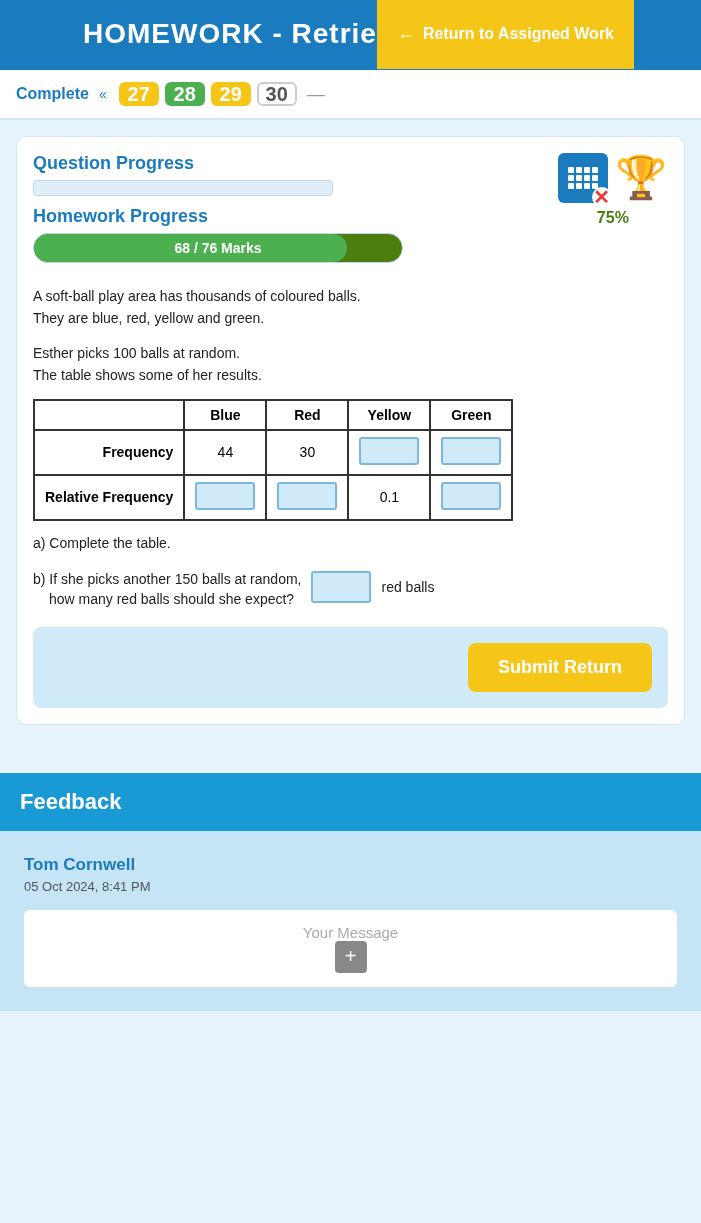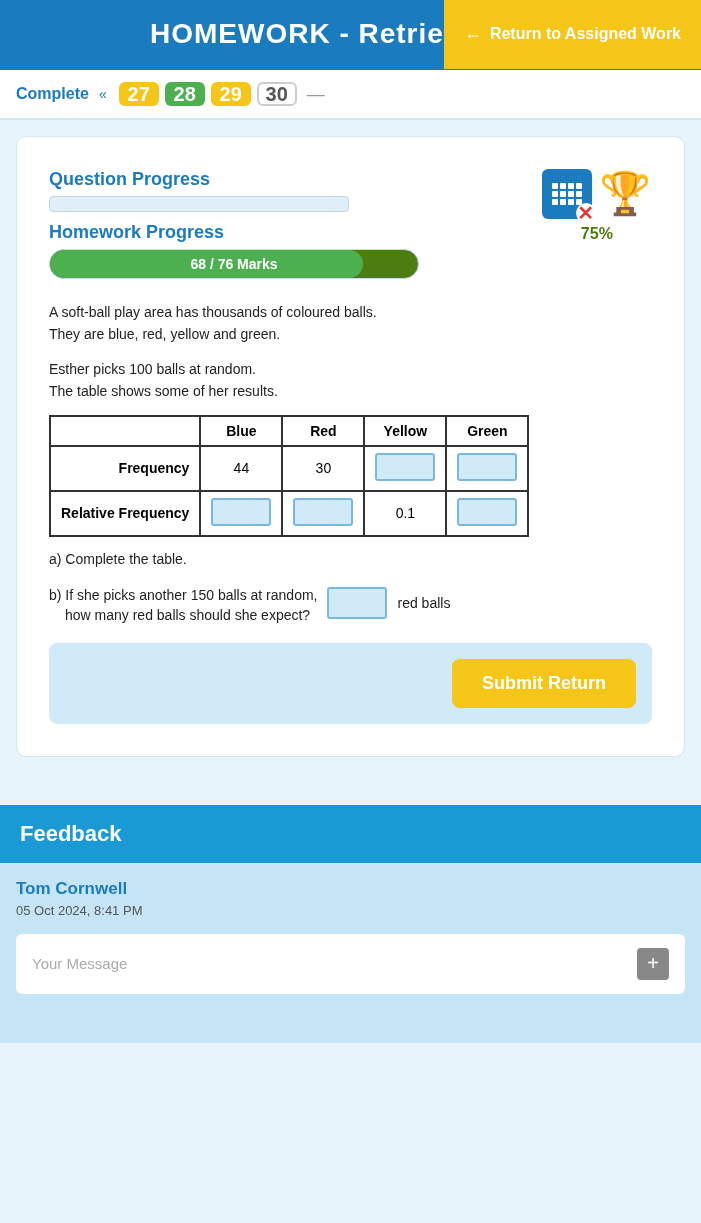--- a/index.html
+++ b/index.html
@@ -8,21 +8,21 @@
       background: #e8f4fb;
       width: 701px;
       min-height: 1223px;
     }
 
     
     .header {
       background: #1a7bbf;
       display: flex;
       align-items: center;
-      justify-content: flex-end;
+      justify-content: center;
       padding: 0 0 3px 16px;
       height: 70px;
     }
     .header-title {
       color: white;
       font-size: 28px;
       font-weight: bold;
       letter-spacing: 1px;
     }
     .return-btn {
@@ -91,21 +91,21 @@
     
     .main-content {
       background: #e8f4fb;
       padding: 16px;
     }
 
     
     .question-card {
       background: white;
       border-radius: 10px;
-      padding: 32px;
+      padding: 16px;
       margin-bottom: 16px;
       border: 1px solid #d0e8f5;
     }
 
     
     .progress-row {
       display: flex;
       align-items: flex-start;
       justify-content: space-between;
       margin-bottom: 8px;
@@ -325,21 +325,21 @@
       margin-top: 16px;
       border-radius: 0;
     }
     .feedback-title {
       color: white;
       font-size: 22px;
       font-weight: bold;
     }
     .feedback-body {
       background: #c5e4f5;
-      padding: 16px;
+      padding: 24px;
       min-height: 180px;
     }
     .feedback-user {
       color: #1a7bbf;
       font-size: 17px;
       font-weight: bold;
       margin-bottom: 4px;
     }
     .feedback-date {
       color: #555;
@@ -347,20 +347,21 @@
       margin-bottom: 16px;
     }
     .message-box {
       background: white;
       border-radius: 6px;
       padding: 14px 16px;
       display: flex;
       align-items: center;
       justify-content: space-between;
       min-height: 50px;
+      flex-direction: column;
     }
     .message-placeholder {
       color: #aaa;
       font-size: 15px;
     }
     .add-btn {
       background: #888;
       color: white;
       border: none;
       width: 32px;

